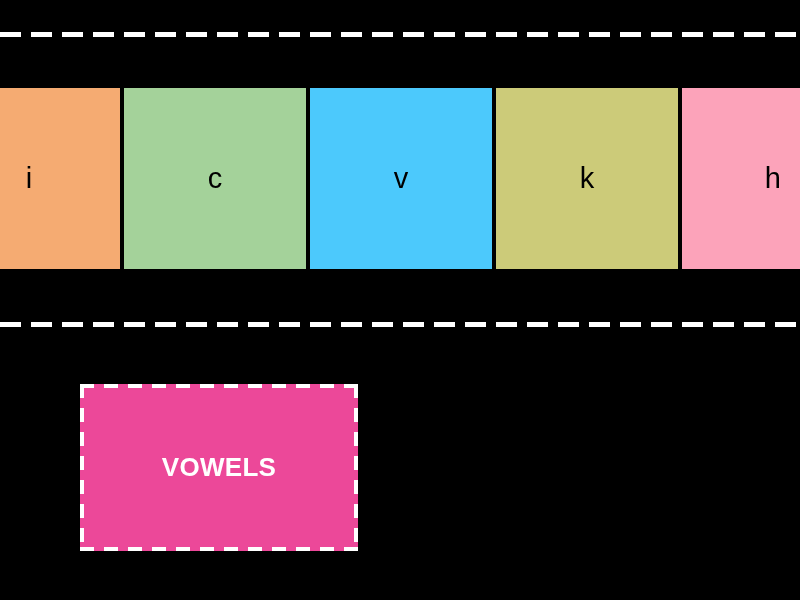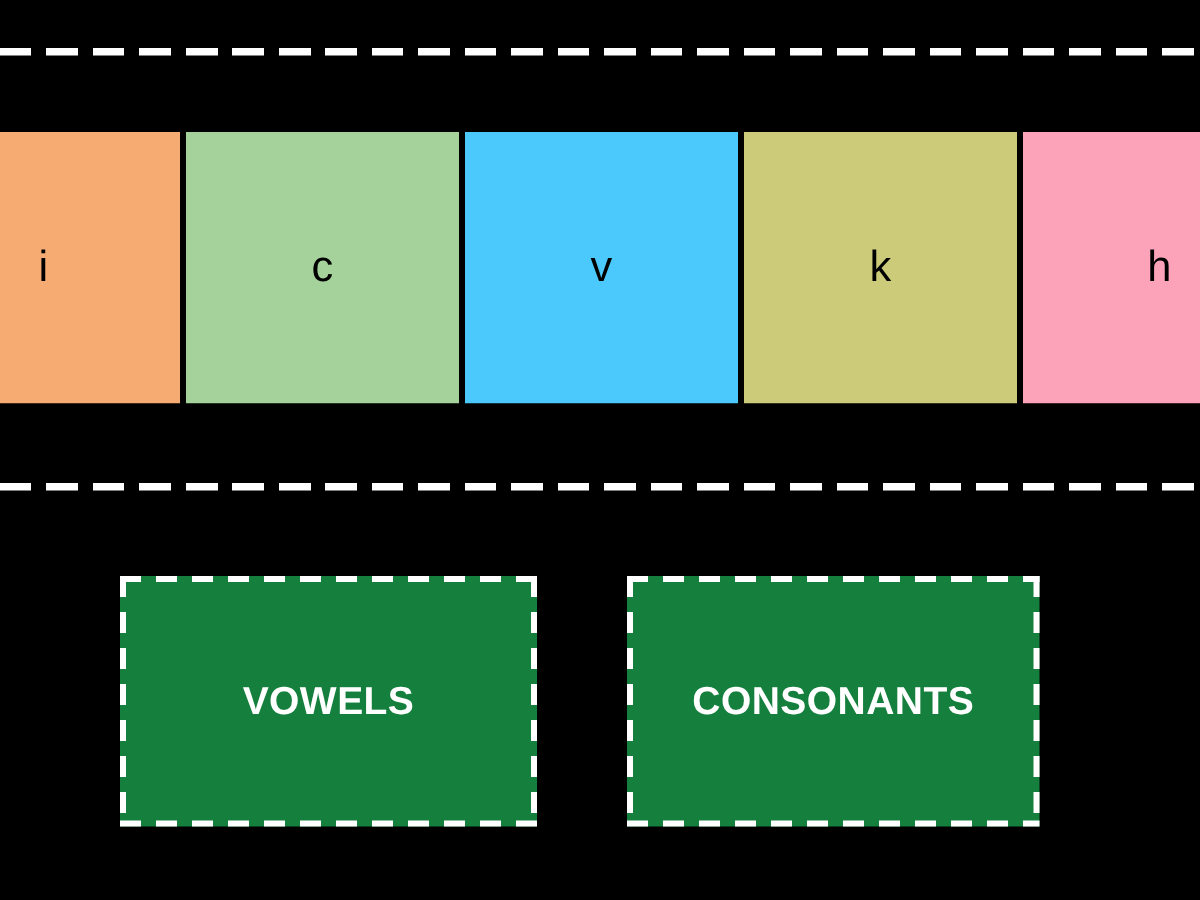--- a/index.html
+++ b/index.html
@@ -82,21 +82,21 @@
     font-size: 29px;
     font-weight: 400;
     color: #000000;
     letter-spacing: 0.2px;
   }
 
   
   .dropzone {
     position: absolute;
     box-sizing: border-box;
-    background: #15803d;
+    background: #ec4899;
     display: flex;
     align-items: center;
     justify-content: center;
   }
   .dz-border {
     position: absolute;
     left: 0; top: 0; right: 0; bottom: 0;
     pointer-events: none;
   }
   .dz-border span {
@@ -194,23 +194,14 @@
   <div class="dropzone" id="zone-vowels">
     <div class="dz-border">
       <span class="dz-edge-h dz-top"></span>
       <span class="dz-edge-h dz-bottom"></span>
       <span class="dz-edge-v dz-left"></span>
       <span class="dz-edge-v dz-right"></span>
     </div>
     <div class="dz-label">VOWELS</div>
   </div>
 
-  <div class="dropzone" id="zone-consonants">
-    <div class="dz-border">
-      <span class="dz-edge-h dz-top"></span>
-      <span class="dz-edge-h dz-bottom"></span>
-      <span class="dz-edge-v dz-left"></span>
-      <span class="dz-edge-v dz-right"></span>
-    </div>
-    <div class="dz-label">CONSONANTS</div>
-  </div>
 
 </div>
 
 </body></html>

